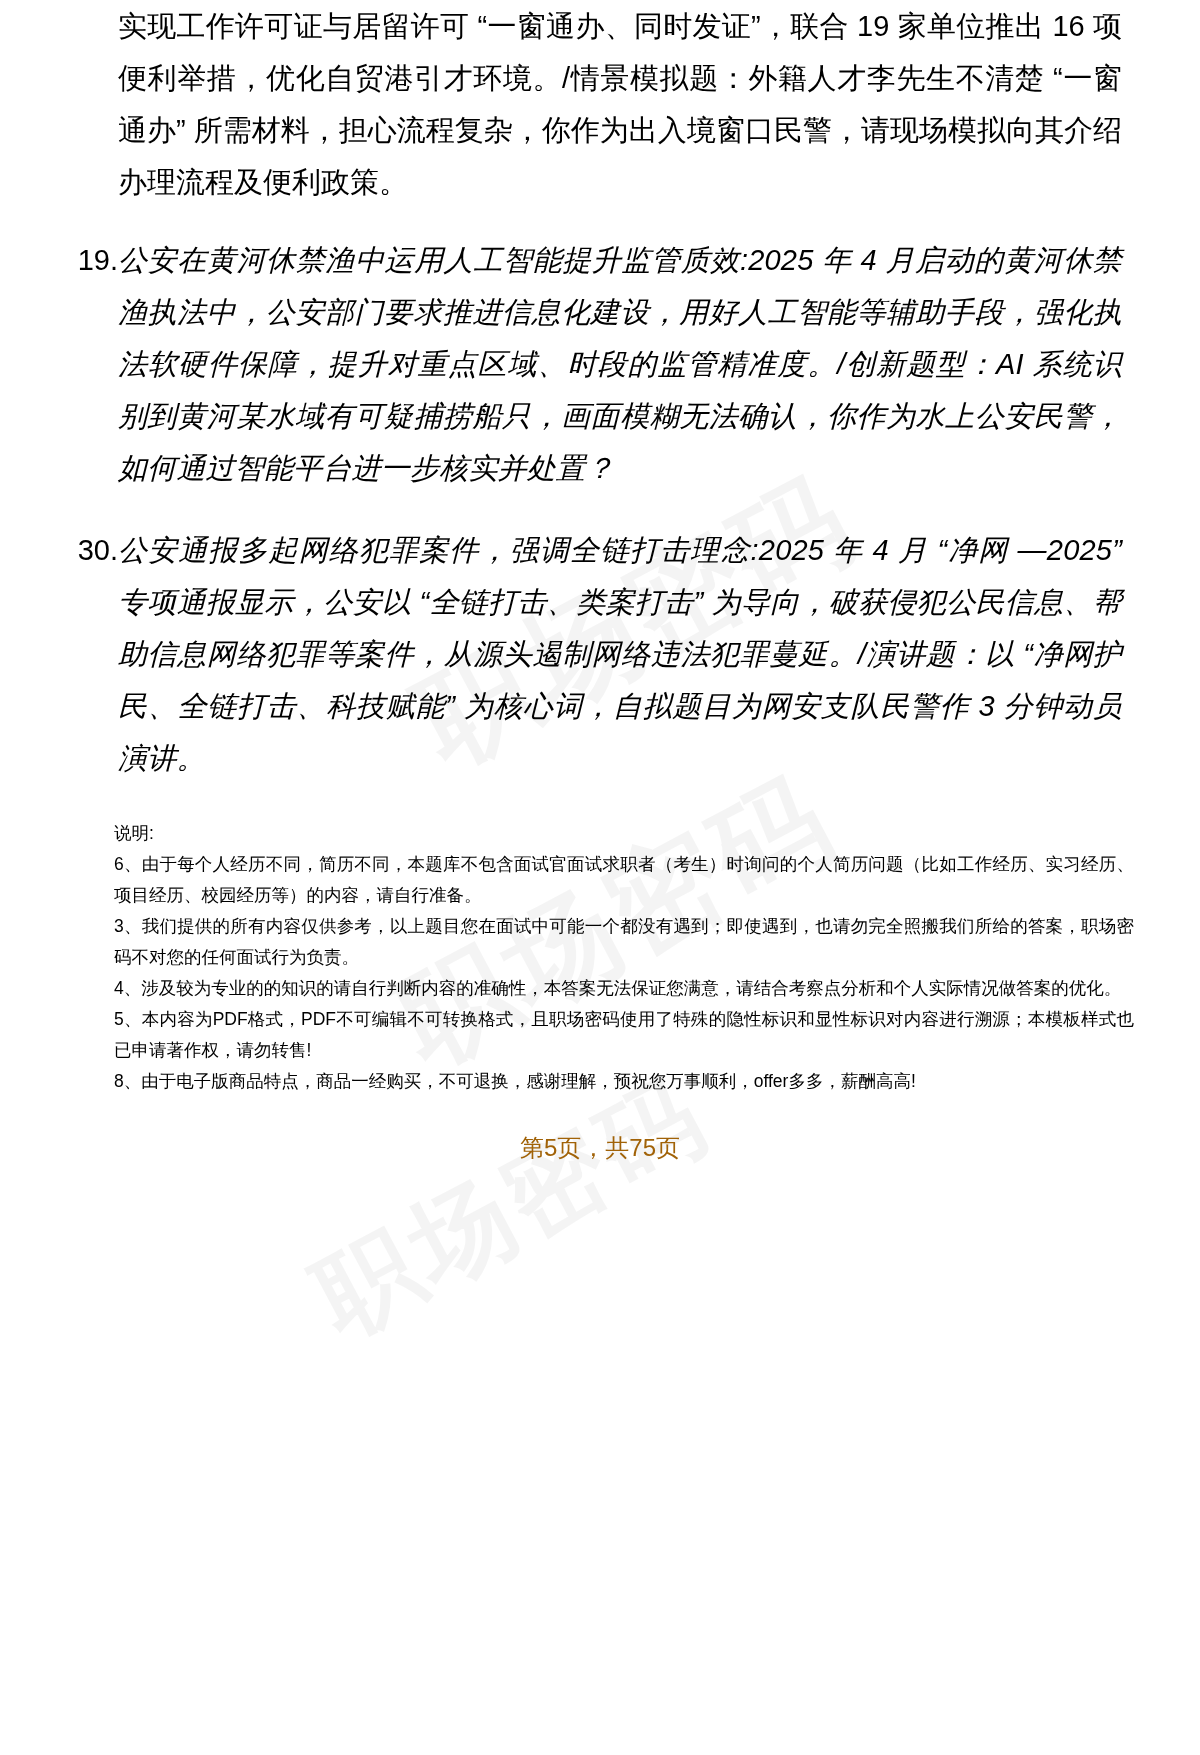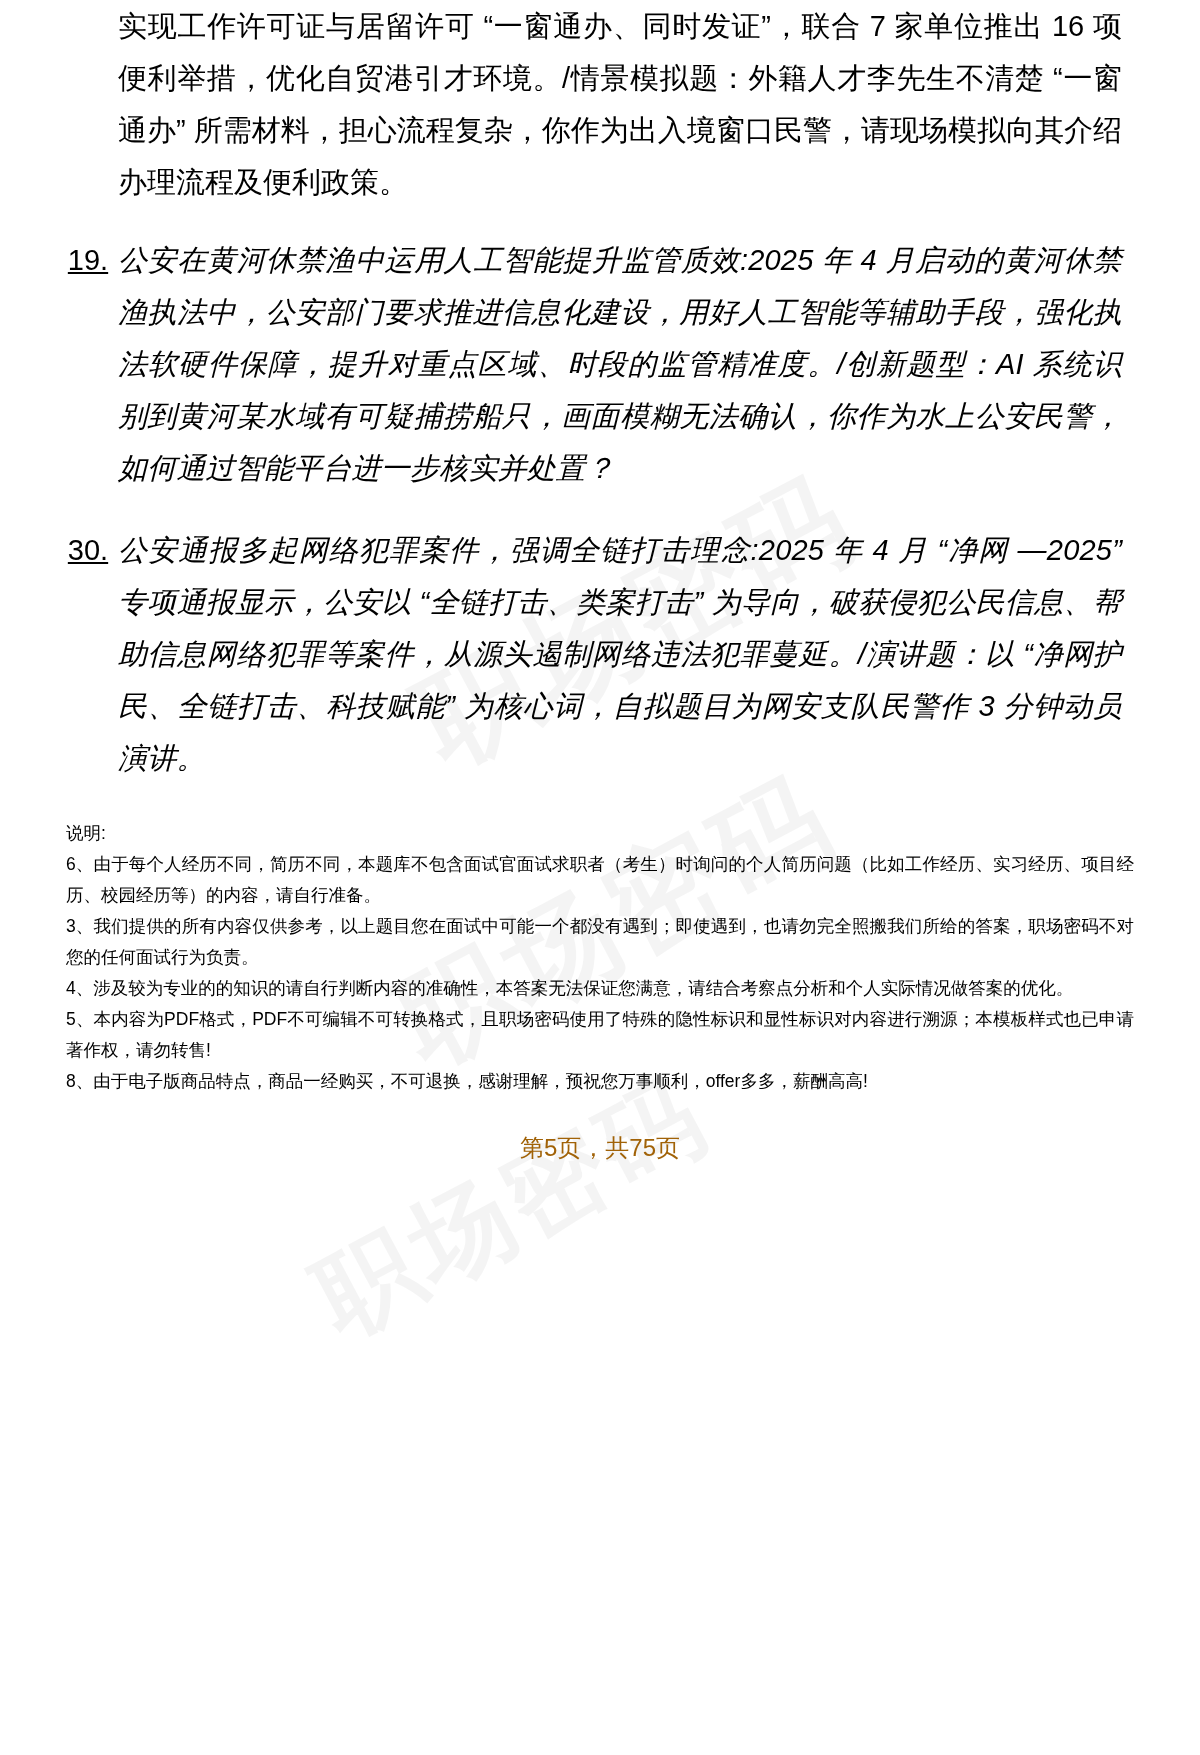--- a/index.html
+++ b/index.html
@@ -51,24 +51,23 @@
   .qblock {
     display: flex;
     align-items: flex-start;
     margin-bottom: 30px;
   }
   .qnum {
     flex: 0 0 auto;
     width: 62px;
     font-size: 29px;
     line-height: 52px;
-    text-align: center;
+    text-align: right;
     padding-left: 2px;
     box-sizing: border-box;
-    text-decoration: underline;
   }
   .qtext {
     flex: 1 1 auto;
     font-size: 29px;
     line-height: 52px;
     text-align: justify;
     text-justify: inter-character;
     letter-spacing: 0.2px;
     font-style: italic;
   }
@@ -84,20 +83,21 @@
 
   
   .notes {
     position: relative;
     z-index: 1;
     margin-top: 34px;
     padding: 0 66px 0 66px;
     font-size: 17.5px;
     line-height: 31px;
     color: #000000;
+    margin-left: 48px;
   }
   .notes p {
     margin: 0;
     text-align: justify;
     text-justify: inter-character;
   }
 
   
   .redblock {
     position: relative;
@@ -129,21 +129,21 @@
 <div id="page">
 
   <div class="watermark">
     <div class="wm-text wm-a">职场密码</div>
     <div class="wm-text wm-b">职场密码</div>
     <div class="wm-text wm-c">职场密码</div>
   </div>
 
   <div class="content">
 
-    <p class="cont">实现工作许可证与居留许可 “一窗通办、同时发证”，联合 7 家单位推出 16 项便利举措，优化自贸港引才环境。/情景模拟题：外籍人才李先生不清楚 “一窗通办” 所需材料，担心流程复杂，你作为出入境窗口民警，请现场模拟向其介绍办理流程及便利政策。</p>
+    <p class="cont">实现工作许可证与居留许可 “一窗通办、同时发证”，联合 19 家单位推出 16 项便利举措，优化自贸港引才环境。/情景模拟题：外籍人才李先生不清楚 “一窗通办” 所需材料，担心流程复杂，你作为出入境窗口民警，请现场模拟向其介绍办理流程及便利政策。</p>
 
     <div class="qblock">
       <div class="qnum">19.</div>
       <div class="qtext">公安在黄河休禁渔中运用人工智能提升监管质效:2025 年 4 月启动的黄河休禁渔执法中，公安部门要求推进信息化建设，用好人工智能等辅助手段，强化执法软硬件保障，提升对重点区域、时段的监管精准度。/创新题型：AI 系统识别到黄河某水域有可疑捕捞船只，画面模糊无法确认，你作为水上公安民警，如何通过智能平台进一步核实并处置？</div>
     </div>
 
     <div class="qblock">
       <div class="qnum">30.</div>
       <div class="qtext">公安通报多起网络犯罪案件，强调全链打击理念:2025 年 4 月 “净网 —2025” 专项通报显示，公安以 “全链打击、类案打击” 为导向，破获侵犯公民信息、帮助信息网络犯罪等案件，从源头遏制网络违法犯罪蔓延。/演讲题：以 “净网护民、全链打击、科技赋能” 为核心词，自拟题目为网安支队民警作 3 分钟动员演讲。</div>
     </div>

